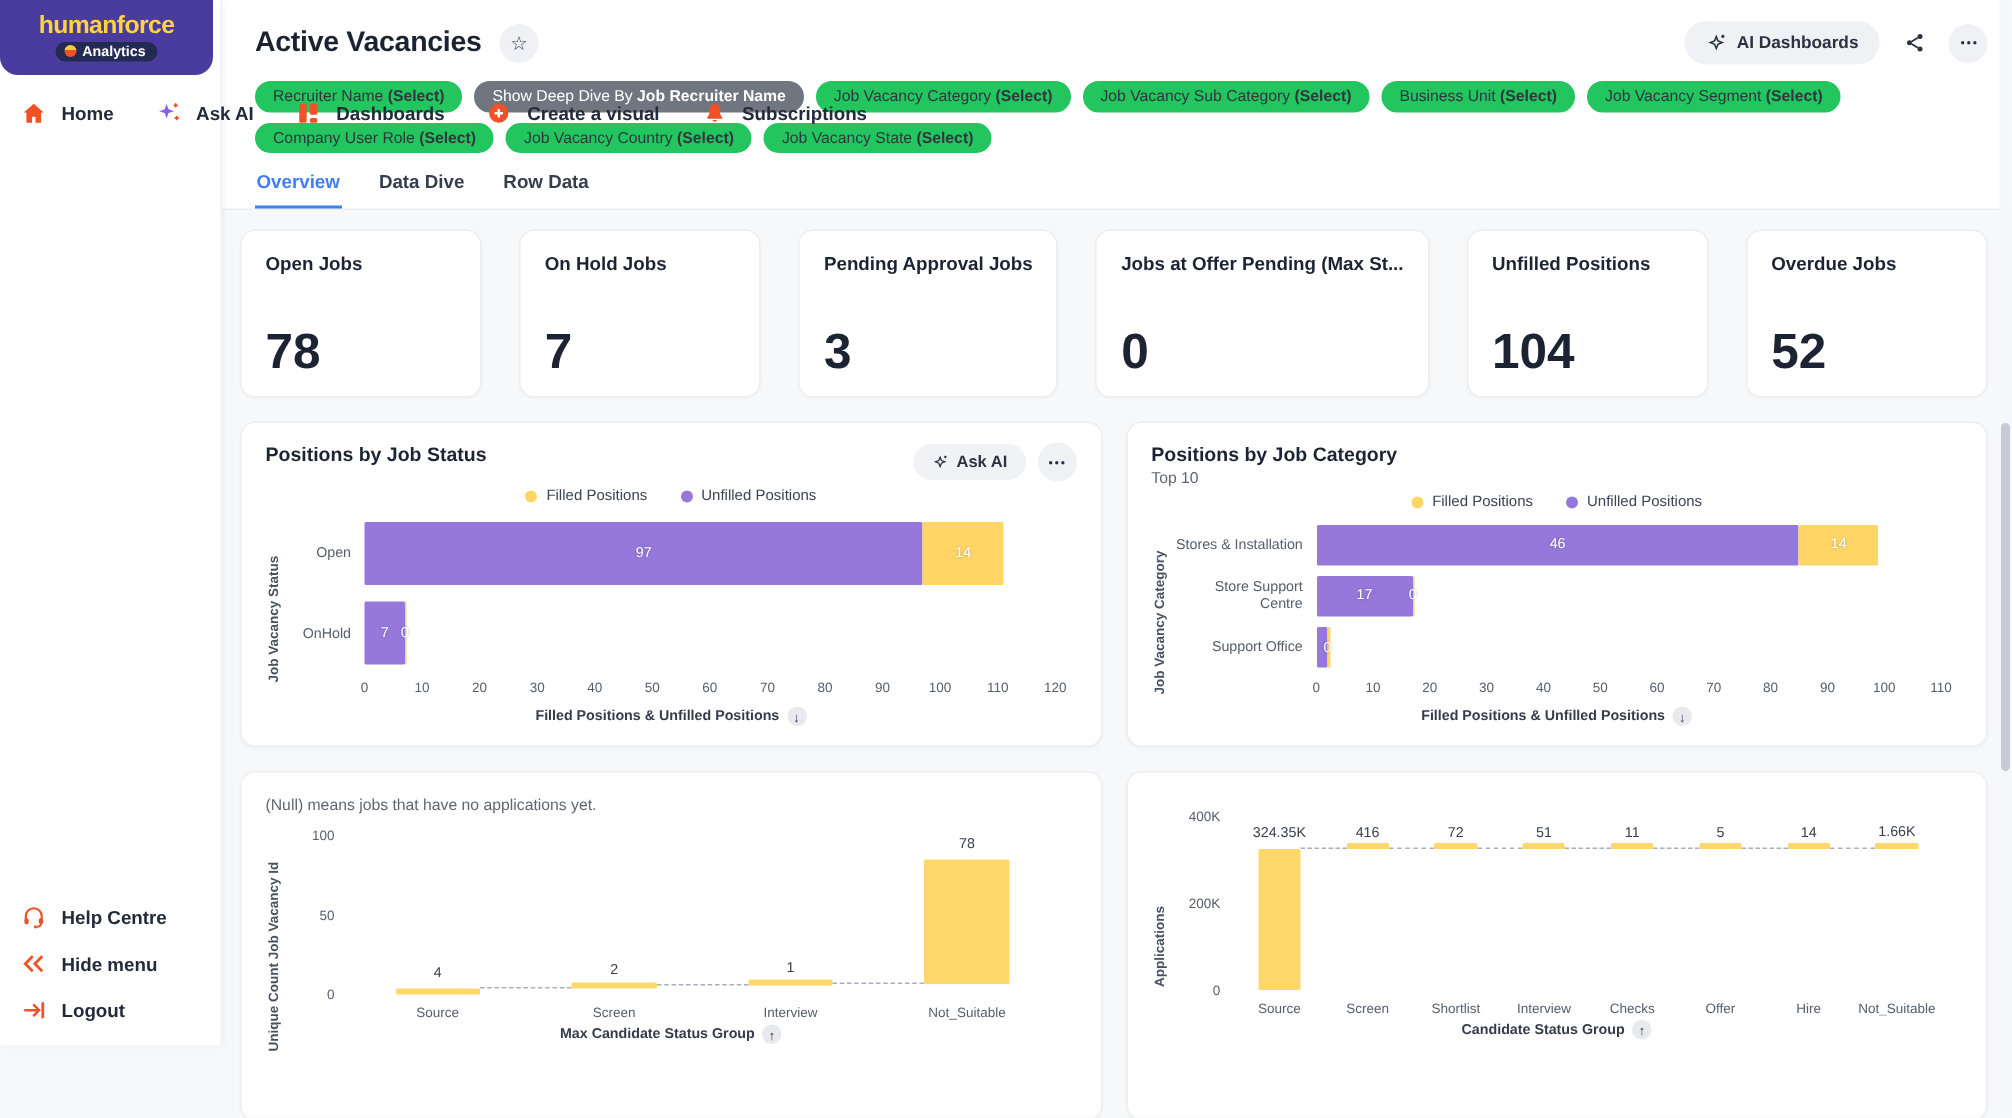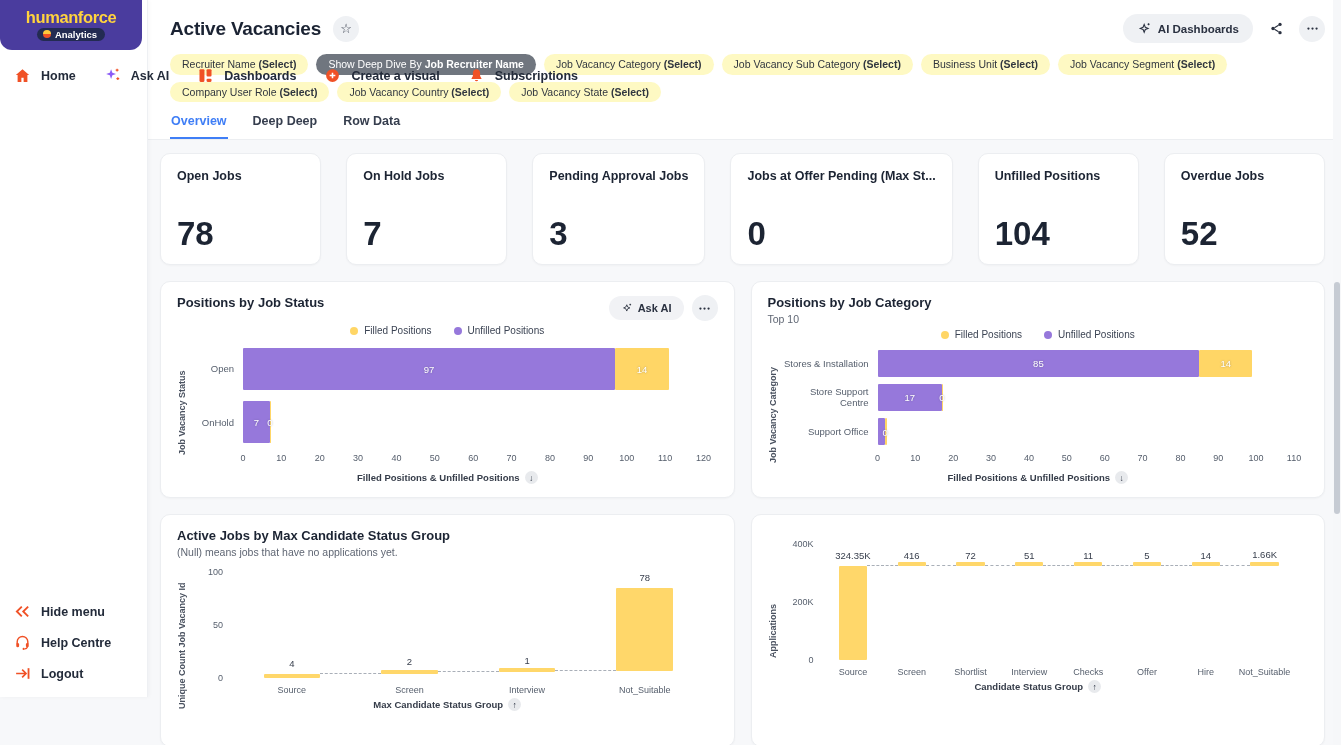--- a/index.html
+++ b/index.html
@@ -35,21 +35,21 @@
                    padding:7px 14px; font-size:11.5px; font-weight:600; color:#2A3140; cursor:pointer;
                    font-family:inherit; }
   .icon-16 { width:15px; height:15px; display:inline-flex; }
   .icon-16 svg { width:100%; height:100%; }
   .round-btn { width:26px; height:26px; border-radius:50%; background:#EFF1F4; border:none; display:inline-flex;
                align-items:center; justify-content:center; cursor:pointer; }
   .round-btn.plain { background:transparent; }
   .round-btn svg { width:15px; height:15px; }
 
   .filters { margin-top:11px; display:flex; flex-wrap:wrap; gap:7px 8px; max-width:1095px; }
-  .pill { background:#fef9c3; border:none; border-radius:11px; padding:5px 12px; font-size:10.5px; color:#30363F;
+  .pill { background:#22c55e; border:none; border-radius:11px; padding:5px 12px; font-size:10.5px; color:#30363F;
           cursor:pointer; font-family:inherit; white-space:nowrap; line-height:1; }
   .pill b { font-weight:700; }
   .pill-active { background:#70767F; color:#fff; }
 
   .tabs { margin-top:12px; display:flex; gap:24px; }
   .tab { background:none; border:none; font-family:inherit; font-size:12.5px; font-weight:600; color:#363E4E;
          padding:0 1px 9px; cursor:pointer; border-bottom:2.5px solid transparent; }
   .tab-active { color:#3F7EF6; border-bottom-color:#3F7EF6; }
 
   .content { padding:13px 16px 0 12px; }
@@ -166,37 +166,37 @@
             <path d="M12 3.3c-3 0-5.1 2.2-5.1 5.1v4.3L5 16.1v1h14v-1l-1.9-3.4V8.4c0-2.9-2.1-5.1-5.1-5.1z"></path>
             <path d="M9.7 18.4a2.4 2.4 0 0 0 4.6 0z"></path>
           </svg>
         </span>
         <span class="mi-label">Subscriptions</span>
       </div>
     </nav>
   <div class="menu-footer">
       <div class="menu-item">
         <span class="mi-icon">
-          <svg viewBox="0 0 24 24" fill="none" stroke="#F05126" stroke-width="2.6">
-            <path d="M11 5l-7 7 7 7M20 5l-7 7 7 7"></path>
-          </svg>
-        </span>
-        <span class="mi-label">Hide menu</span>
-      </div>
-      <div class="menu-item">
-        <span class="mi-icon">
           <svg viewBox="0 0 24 24" fill="none" stroke="#F05126" stroke-width="2">
             <path d="M4.5 14v-3a7.5 7.5 0 0 1 15 0v3"></path>
             <rect x="3.2" y="12.8" width="4" height="6" rx="2" fill="#F05126" stroke="none"></rect>
             <rect x="16.8" y="12.8" width="4" height="6" rx="2" fill="#F05126" stroke="none"></rect>
             <path d="M19 18.5a4 4 0 0 1-4 2.5" stroke-width="1.8"></path>
             <circle cx="13.6" cy="21" r="1.5" fill="#F05126" stroke="none"></circle>
           </svg>
         </span>
         <span class="mi-label">Help Centre</span>
+      </div>
+      <div class="menu-item">
+        <span class="mi-icon">
+          <svg viewBox="0 0 24 24" fill="none" stroke="#F05126" stroke-width="2.6">
+            <path d="M11 5l-7 7 7 7M20 5l-7 7 7 7"></path>
+          </svg>
+        </span>
+        <span class="mi-label">Hide menu</span>
       </div>
       <div class="menu-item">
         <span class="mi-icon">
           <svg viewBox="0 0 24 24" fill="none" stroke="#F05126" stroke-width="2.3">
             <path d="M3 12h12.5M11.5 6.5 17 12l-5.5 5.5"></path>
             <path d="M20.5 4.5v15" stroke-width="2.6"></path>
           </svg>
         </span>
         <span class="mi-label">Logout</span>
       </div>
@@ -241,21 +241,21 @@
         <button class="pill"><span class="pill-text">Job Vacancy Category </span><b class="pill-bold">(Select)</b></button>
         <button class="pill"><span class="pill-text">Job Vacancy Sub Category </span><b class="pill-bold">(Select)</b></button>
         <button class="pill"><span class="pill-text">Business Unit </span><b class="pill-bold">(Select)</b></button>
         <button class="pill"><span class="pill-text">Job Vacancy Segment </span><b class="pill-bold">(Select)</b></button>
         <button class="pill"><span class="pill-text">Company User Role </span><b class="pill-bold">(Select)</b></button>
         <button class="pill"><span class="pill-text">Job Vacancy Country </span><b class="pill-bold">(Select)</b></button>
         <button class="pill"><span class="pill-text">Job Vacancy State </span><b class="pill-bold">(Select)</b></button>
       </div>
     <div class="tabs">
         <button class="tab tab-active">Overview</button>
-        <button class="tab">Deep Deep</button>
+        <button class="tab">Data Dive</button>
         <button class="tab">Row Data</button>
       </div>
   </header>
 
   <div class="content">
     <div class="kpi-row">
         <section class="kpi-card">
           <div class="kpi-label">Open Jobs</div>
           <div class="kpi-value">78</div>
         </section>
@@ -379,21 +379,21 @@
             </span>
           </div>
         <div class="chart-body">
           <div class="rot">Job Vacancy Category</div>
           <div class="chart-main hbar-main" style="--catw: 96px;">
             <div class="hbar-rows">
                 <div class="hbar-row">
                   <span class="hbar-cat">Stores &amp; Installation</span>
                   <div class="hbar-track">
                     <div class="hbar-seg" style="left: 0%; width: 77.2727%; background: rgb(150, 120, 219);"></div>
-                    <span class="hbar-lbl" style="left: 38.6364%;">85</span>
+                    <span class="hbar-lbl" style="left: 38.6364%;">46</span>
                     <div class="hbar-seg" style="left: 77.2727%; width: 12.7273%; background: rgb(255, 214, 102);"></div>
                     <span class="hbar-lbl" style="left: 83.6364%;">14</span>
                   </div>
                 </div>
                 <div class="hbar-row">
                   <span class="hbar-cat">Store Support Centre</span>
                   <div class="hbar-track">
                     <div class="hbar-seg" style="left: 0%; width: 15.4545%; background: rgb(150, 120, 219);"></div>
                     <span class="hbar-lbl" style="left: 7.72727%;">17</span>
                     <div class="hbar-seg" style="left: 15.4545%; width: 0%; background: rgb(255, 214, 102);"></div>
@@ -427,21 +427,20 @@
               <span>Filled Positions &amp; Unfilled Positions</span>
               <span class="sort-circle">↓</span>
             </div>
           </div>
         </div>
       </section>
 
       <section class="card chart-card-lg" id="chart3">
         <div class="card-header">
           <div>
-            <div class="card-title">Active Jobs by Max Candidate Status Group</div>
             <div class="card-subtitle">(Null) means jobs that have no applications yet.</div>
           </div>
         </div>
         <div class="chart-body">
           <div class="rot">Unique Count Job Vacancy Id</div>
           <div class="chart-main">
             <div class="wf-plot">
                 <span class="wf-ytick" style="bottom: 0%;">0</span>
                 <span class="wf-ytick" style="bottom: 50%;">50</span>
                 <span class="wf-ytick" style="bottom: 100%;">100</span>

